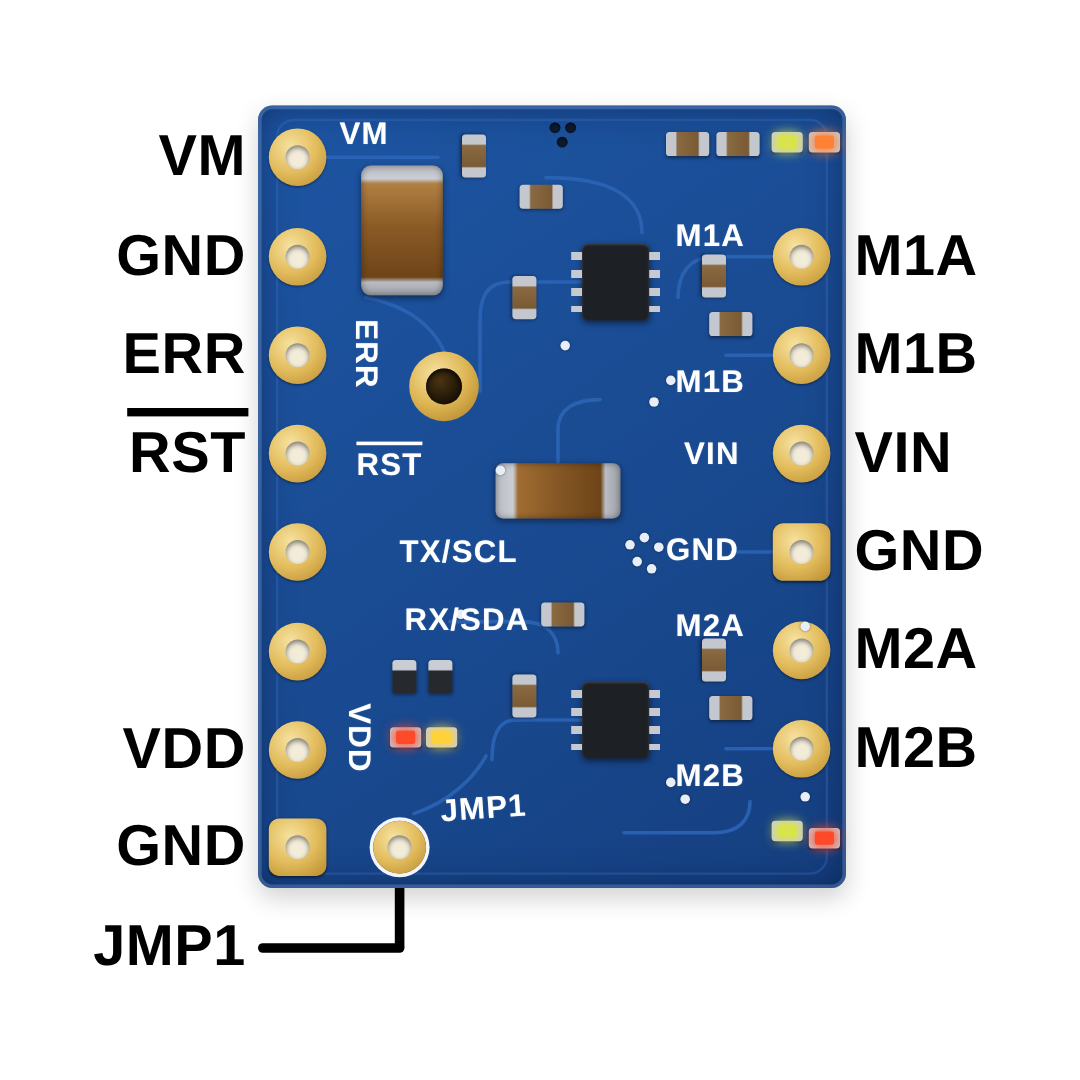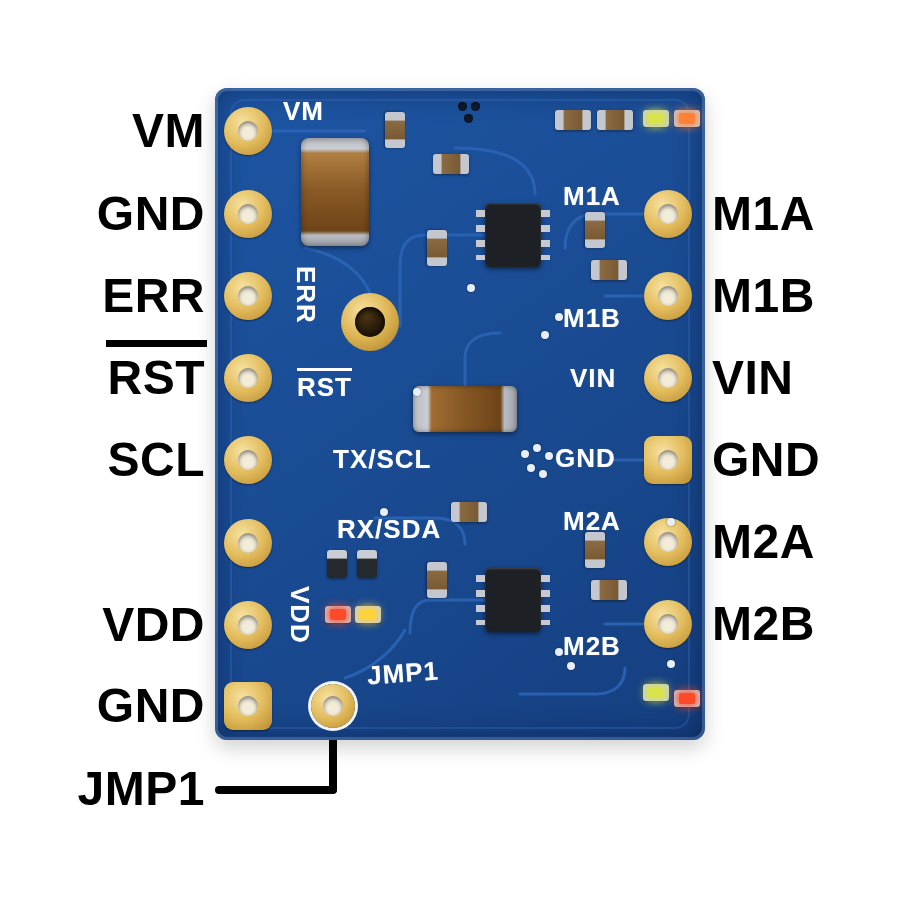--- a/index.html
+++ b/index.html
@@ -100,21 +100,20 @@
 </style>
 </head>
 <body>
 
 <div class="canvas">
 
   <div class="ext-label ext-left" style="top:107px"><span>VM</span></div>
   <div class="ext-label ext-left" style="top:190px"><span>GND</span></div>
   <div class="ext-label ext-left" style="top:272px"><span>ERR</span></div>
   <div class="ext-label ext-left" style="top:354px"><span class="ovl">RST</span></div>
-  <div class="ext-label ext-left" style="top:436px"><span>SCL</span></div>
   <div class="ext-label ext-left" style="top:601px"><span>VDD</span></div>
   <div class="ext-label ext-left" style="top:682px"><span>GND</span></div>
   <div class="ext-label ext-left" style="top:765px"><span>JMP1</span></div>
 
   <div class="ext-label ext-right" style="top:190px"><span>M1A</span></div>
   <div class="ext-label ext-right" style="top:272px"><span>M1B</span></div>
   <div class="ext-label ext-right" style="top:354px"><span>VIN</span></div>
   <div class="ext-label ext-right" style="top:436px"><span>GND</span></div>
   <div class="ext-label ext-right" style="top:518px"><span>M2A</span></div>
   <div class="ext-label ext-right" style="top:600px"><span>M2B</span></div>
@@ -218,21 +217,21 @@
     <div class="via" style="left:165px;top:420px"></div>
 
     <div class="dot" style="left:243px;top:14px"></div>
     <div class="dot" style="left:256px;top:14px"></div>
     <div class="dot" style="left:249px;top:26px"></div>
 
     <div class="silk" style="left:68px;top:10px">VM</div>
     <div class="silk vert" style="left:78px;top:178px">ERR</div>
     <div class="silk" style="left:82px;top:286px"><span class="silk-ovl">RST</span></div>
     <div class="silk" style="left:118px;top:358px">TX/SCL</div>
-    <div class="silk" style="left:122px;top:428px">RX/SDA</div>
+    <div class="silk" style="left:122px;top:415px">RX/SDA</div>
     <div class="silk vert" style="left:72px;top:498px">VDD</div>
     <div class="silk" style="left:152px;top:572px;transform:rotate(-4deg)">JMP1</div>
     <div class="silk" style="left:348px;top:95px">M1A</div>
     <div class="silk" style="left:348px;top:217px">M1B</div>
     <div class="silk" style="left:355px;top:277px">VIN</div>
     <div class="silk" style="left:340px;top:357px">GND</div>
     <div class="silk" style="left:348px;top:420px">M2A</div>
     <div class="silk" style="left:348px;top:545px">M2B</div>
 
   </div>

